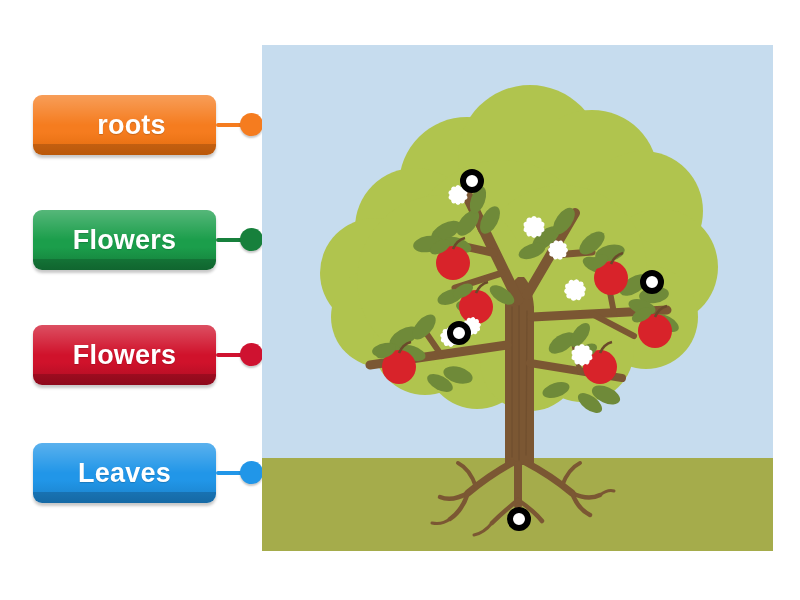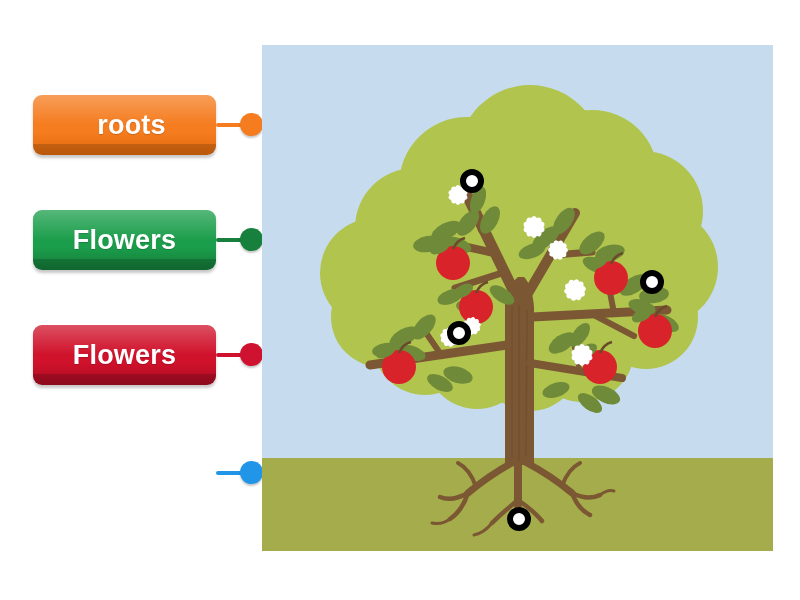--- a/index.html
+++ b/index.html
@@ -102,20 +102,23 @@
       <div class="label-chip" id="chip-2" style="background: linear-gradient(rgb(208, 18, 43) 0%, rgb(208, 18, 43) 62%, rgb(171, 12, 34) 100%);">
         <span class="txt">Flowers</span>
       </div>
       <div class="connector">
         <div class="conn-line" id="line-2" style="background: rgb(207, 18, 48);"></div>
         <div class="conn-dot" id="dot-2" style="background: rgb(207, 18, 48);"></div>
       </div>
     </div>
 
     <div class="label-row" id="row-3" style="top: 443px;">
+      <div class="label-chip" id="chip-3" style="background: linear-gradient(rgb(33, 150, 232) 0%, rgb(33, 150, 232) 62%, rgb(26, 127, 199) 100%);">
+        <span class="txt">Leaves</span>
+      </div>
       <div class="connector">
         <div class="conn-line" id="line-3" style="background: rgb(33, 150, 232);"></div>
         <div class="conn-dot" id="dot-3" style="background: rgb(33, 150, 232);"></div>
       </div>
     </div>
 
   </div>
 
   <div class="pic-panel">
     <div class="sky" id="sky" style="background: rgb(198, 220, 238);"></div>

